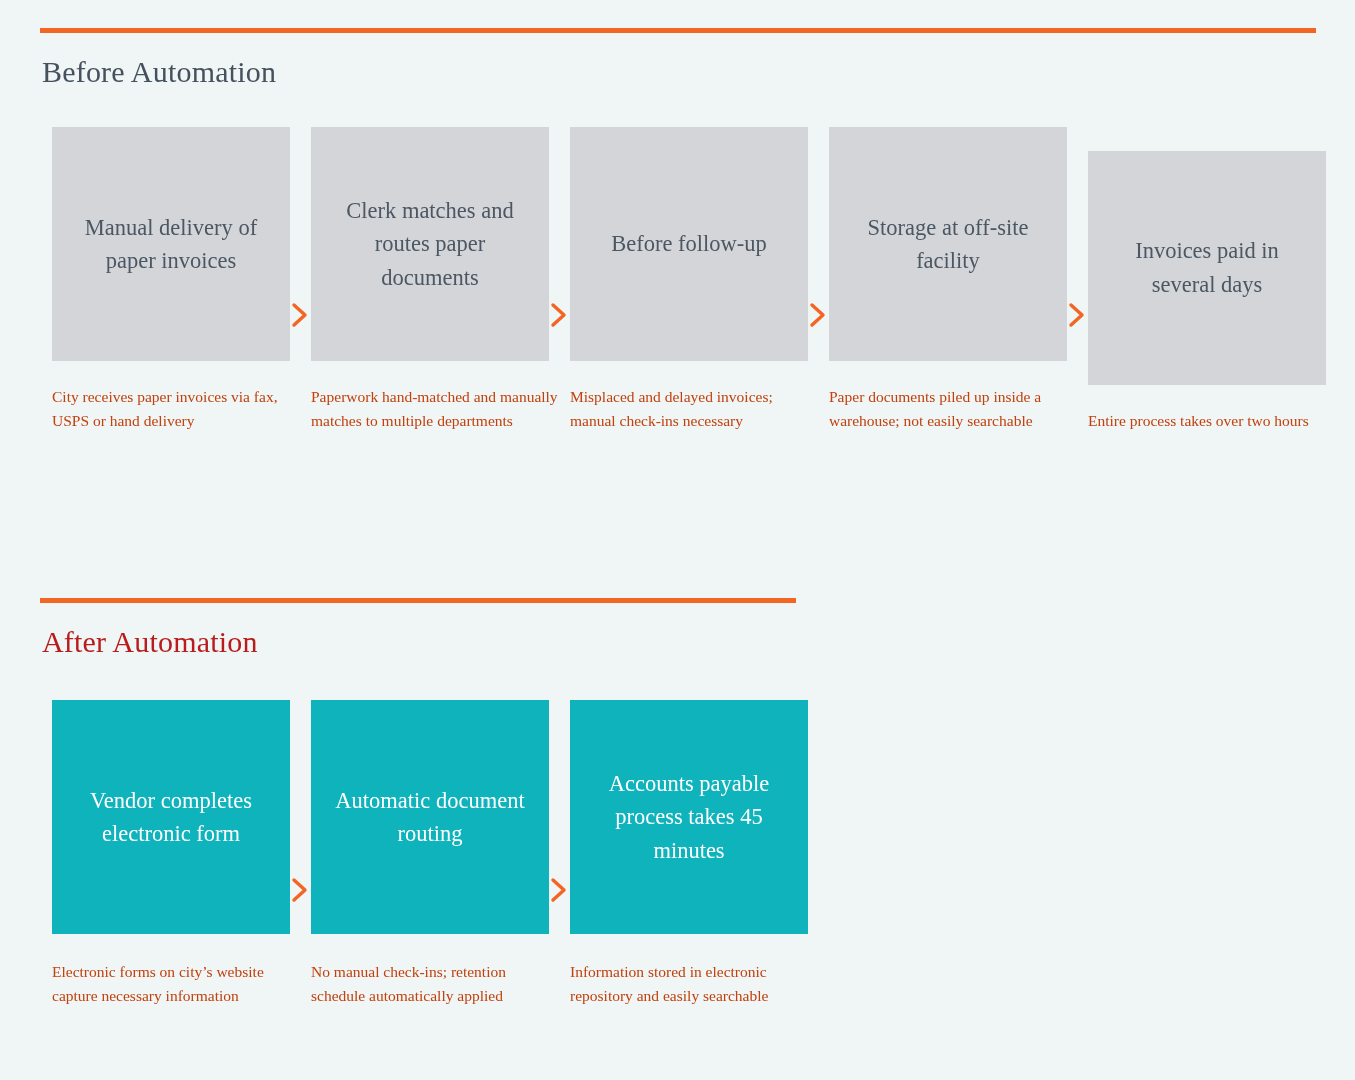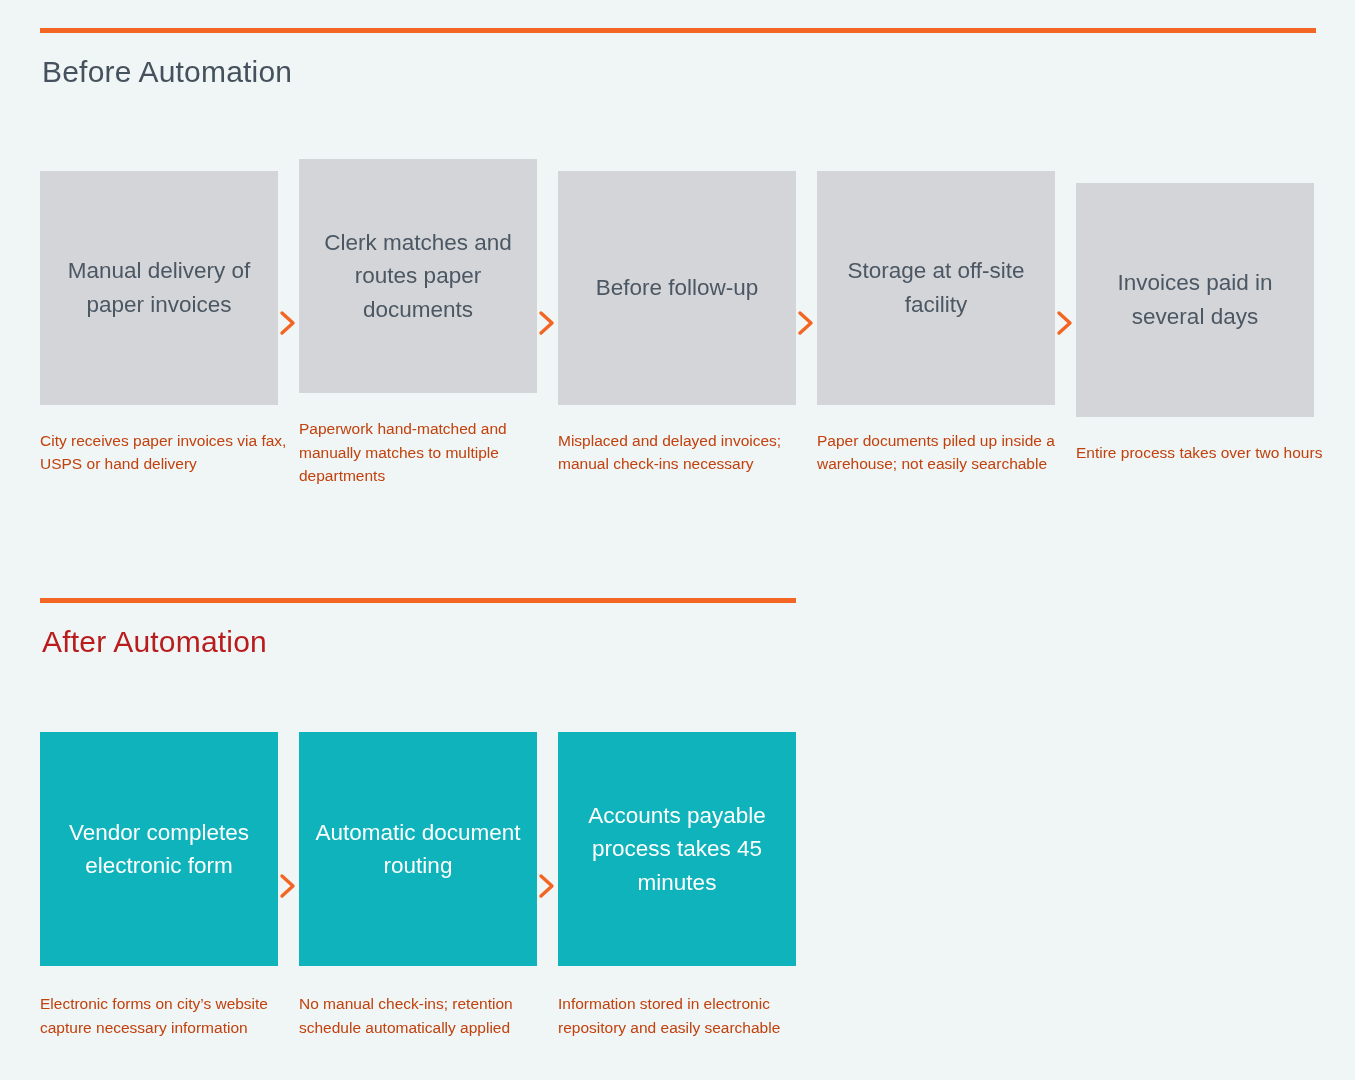--- a/index.html
+++ b/index.html
@@ -15,20 +15,21 @@
     position: relative;
     -webkit-font-smoothing: antialiased;
   }
 
   .infographic {
     position: absolute;
     left: 0;
     top: 0;
     width: 1355px;
     height: 821px;
+    font-family: Liberation Serif, serif;
   }
 
   
   .section-before {
     position: absolute;
     left: 40px;
     top: 28px;
     width: 1276px;
   }
   .section-after {
@@ -53,24 +54,23 @@
     letter-spacing: 0.2px;
     margin: 22px 0 0 2px;
     line-height: 1.1;
   }
   .heading-dark { color: #45515c; }
   .heading-orange { color: #b91c1c; }
 
   
   .flow-row {
     position: absolute;
-    left: 40px;
-    display: flex;
-    align-items: center;
-    margin-top: 32px;
+    left: 52px;
+    display: flex;
+    align-items: flex-end;
   }
   .flow-before { top: 127px; }
   .flow-after  { top: 700px; }
 
   .step {
     width: 238px;
     display: flex;
     flex-direction: column;
   }
 

